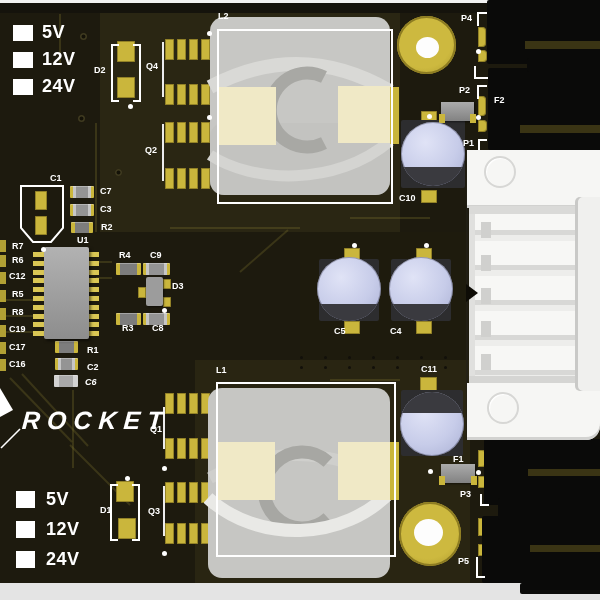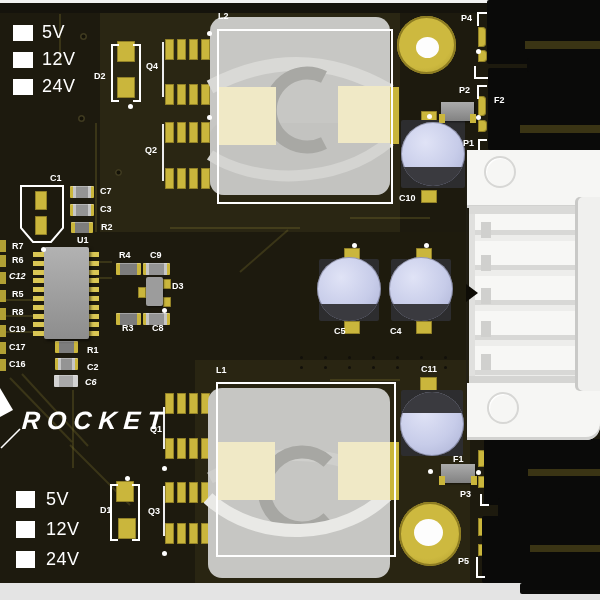--- a/index.html
+++ b/index.html
@@ -60,21 +60,21 @@
           z-index:8;border-radius:5px 0 0 5px;box-shadow:inset 3px 0 0 #c9c9c7;}
   .ntri{position:absolute;left:466px;top:284px;width:0;height:0;z-index:9;
         border-top:9px solid transparent;border-bottom:9px solid transparent;
         border-left:12px solid #0e0c06;}
   .wedge{position:absolute;left:466px;top:150px;width:2px;height:290px;background:rgba(35,33,25,.6);z-index:7;}
   .legend{position:absolute;z-index:9;}
   .legend-row{display:flex;align-items:center;margin-bottom:6px;}
   .legend-b .legend-row{margin-bottom:9px;}
   .cbox{width:20px;height:16px;background:#fff;margin-right:9px;flex:0 0 auto;}
   .legend-b .cbox{width:19px;height:17px;margin-right:11px;}
-  .legend-label{color:#fff;font-size:18px;font-weight:normal;letter-spacing:.5px;}
+  .legend-label{color:#fff;font-size:18px;font-weight:bold;letter-spacing:.5px;}
   .brand{position:absolute;left:0;top:382px;width:170px;height:72px;z-index:9;}
   .brand-text{position:absolute;left:22px;top:24px;color:#fff;font-size:25px;font-weight:bold;
               font-style:italic;letter-spacing:7px;transform:skewX(-4deg);}
 </style>
 </head>
 <body>
 
 <div class="stage">
   <div class="board" id="board">
     <div class="zone z1"></div>
@@ -231,35 +231,35 @@
     </div>
   <div class="wright"></div>
   <div class="ntri"></div>
 <div class="silk" style="left: 50px; top: 174px;">C1</div>
     <div class="silk" style="left: 100px; top: 187px; text-align: center;">C7</div>
     <div class="silk" style="left: 100px; top: 205px;">C3</div>
     <div class="silk" style="left: 101px; top: 223px;">R2</div>
     <div class="silk" style="left: 12px; top: 242px;">R7</div>
     <div class="silk" style="left: 77px; top: 236px;">U1</div>
     <div class="silk" style="left: 12px; top: 256px;">R6</div>
-    <div class="silk" style="left: 9px; top: 272px; font-style: italic;">C12</div>
+    <div class="silk" style="left: 9px; top: 272px;">C12</div>
     <div class="silk" style="left: 12px; top: 290px;">R5</div>
     <div class="silk" style="left: 12px; top: 308px;">R8</div>
     <div class="silk" style="left: 9px; top: 325px;">C19</div>
     <div class="silk" style="left: 9px; top: 343px;">C17</div>
     <div class="silk" style="left: 9px; top: 360px;">C16</div>
     <div class="silk" style="left: 119px; top: 251px;">R4</div>
     <div class="silk" style="left: 150px; top: 251px;">C9</div>
     <div class="silk" style="left: 172px; top: 282px;">D3</div>
     <div class="silk" style="left: 122px; top: 324px;">R3</div>
     <div class="silk" style="left: 152px; top: 324px;">C8</div>
     <div class="silk" style="left: 87px; top: 346px;">R1</div>
     <div class="silk" style="left: 87px; top: 363px;">C2</div>
     <div class="silk" style="left: 85px; top: 378px; font-style: italic;">C6</div>
-    <div class="silk" style="left: 94px; top: 72px;">D2</div>
+    <div class="silk" style="left: 94px; top: 66px;">D2</div>
     <div class="silk" style="left: 146px; top: 62px;">Q4</div>
     <div class="silk" style="left: 145px; top: 146px;">Q2</div>
     <div class="silk" style="left: 150px; top: 425px;">Q1</div>
     <div class="silk" style="left: 148px; top: 507px;">Q3</div>
     <div class="silk" style="left: 100px; top: 506px;">D1</div>
     <div class="silk" style="left: 218px; top: 12px;">L2</div>
     <div class="silk" style="left: 216px; top: 366px;">L1</div>
     <div class="silk" style="left: 461px; top: 14px; text-align: right;">P4</div>
     <div class="silk" style="left: 459px; top: 86px;">P2</div>
     <div class="silk" style="left: 450px; top: 96px; padding-left: 44px;">F2</div>

